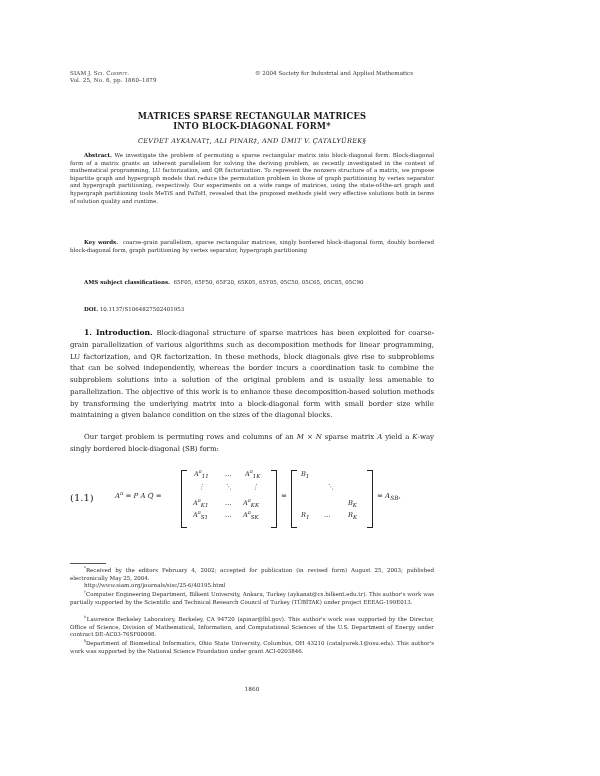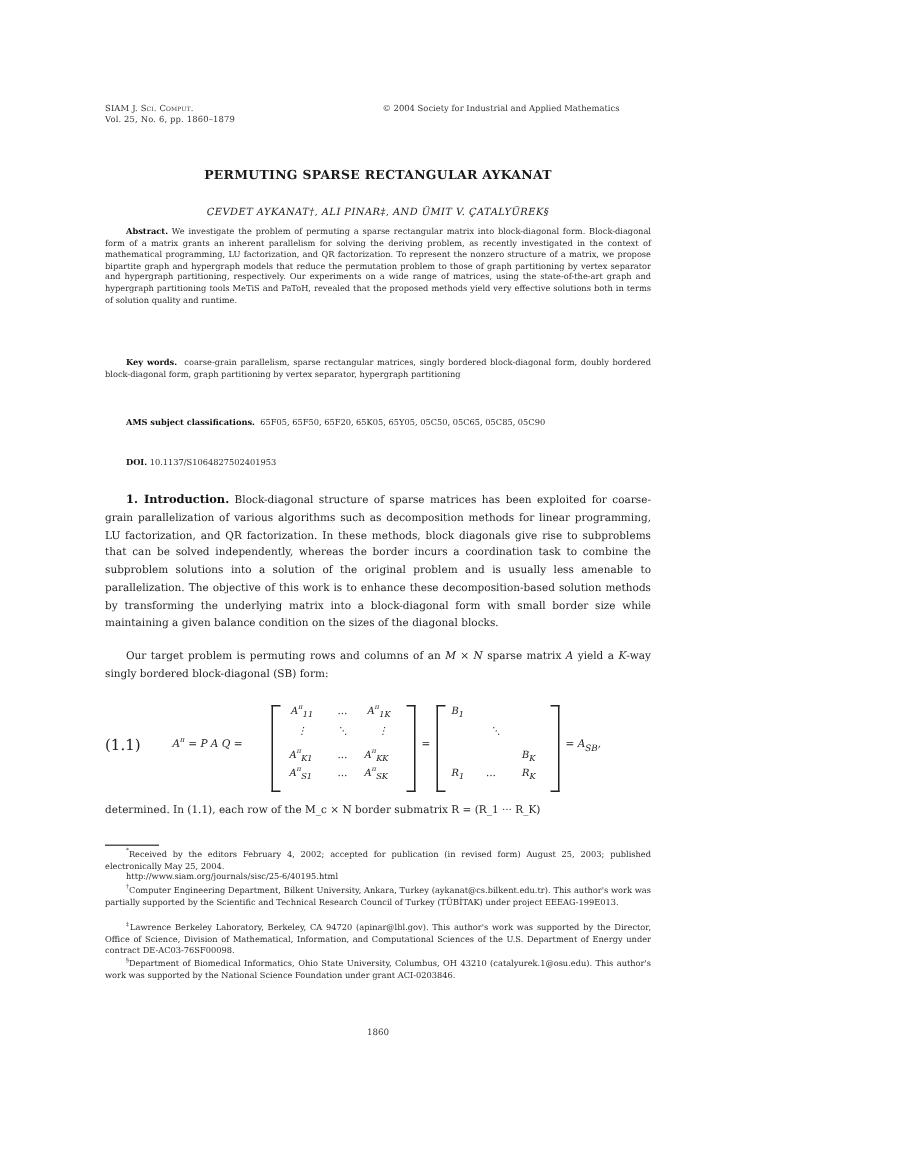--- a/index.html
+++ b/index.html
@@ -43,21 +43,22 @@
 </head>
 <body>
 
 <div class="abs running-head">
   <div style="font-variant: small-caps;">SIAM J. Sci. Comput.</div>
   <div>Vol. 25, No. 6, pp. 1860–1879</div>
 </div>
 <div class="abs copyright">© 2004 Society for Industrial and Applied Mathematics</div>
 
 <div class="abs title">
-  <div>PERMUTING SPARSE RECTANGULAR AYKANAT</div>
+  <div>MATRICES SPARSE RECTANGULAR MATRICES</div>
+  <div>INTO BLOCK-DIAGONAL FORM*</div>
 </div>
 
 <div class="abs authors">CEVDET AYKANAT†, ALI PINAR‡, AND ÜMIT V. ÇATALYÜREK§</div>
 
 <div class="abs abstract small ind">
   <span class="b">Abstract.</span>
   <span>We investigate the problem of permuting a sparse rectangular matrix into block-diagonal form. Block-diagonal form of a matrix grants an inherent parallelism for solving the deriving problem, as recently investigated in the context of mathematical programming, LU factorization, and QR factorization. To represent the nonzero structure of a matrix, we propose bipartite graph and hypergraph models that reduce the permutation problem to those of graph partitioning by vertex separator and hypergraph partitioning, respectively. Our experiments on a wide range of matrices, using the state-of-the-art graph and hypergraph partitioning tools MeTiS and PaToH, revealed that the proposed methods yield very effective solutions both in terms of solution quality and runtime.</span>
 </div>
 
 <div class="abs kw small ind">
@@ -113,21 +114,20 @@
   <span class="cell" style="left:36px; top:13px;">⋱</span>
   <span class="cell" style="left:57px; top:29px;">B<sub>K</sub></span>
   <span class="cell" style="left:10px; top:41px;">R<sub>1</sub></span>
   <span class="cell" style="left:33px; top:41px;">…</span>
   <span class="cell" style="left:57px; top:41px;">R<sub>K</sub></span>
 </div>
 
 <div class="abs eqsign" style="left:377px; top:492px; font-style:italic;">= A<sub>SB</sub>,</div>
 
 <div class="abs after body">
-  <div>determined. In (1.1), each row of the M_c × N border submatrix R = (R_1 ··· R_K)</div>
 </div>
 
 <div class="abs rule"></div>
 
 <div class="abs fn fn1 ind">
   <sup>*</sup><span>Received by the editors February 4, 2002; accepted for publication (in revised form) August 25, 2003; published electronically May 25, 2004.</span>
   <div style="text-indent:14px;">http://www.siam.org/journals/sisc/25-6/40195.html</div>
 </div>
 <div class="abs fn fn2 ind">
   <sup>†</sup><span>Computer Engineering Department, Bilkent University, Ankara, Turkey (aykanat@cs.bilkent.edu.tr). This author's work was partially supported by the Scientific and Technical Research Council of Turkey (TÜBİTAK) under project EEEAG-199E013.</span>

